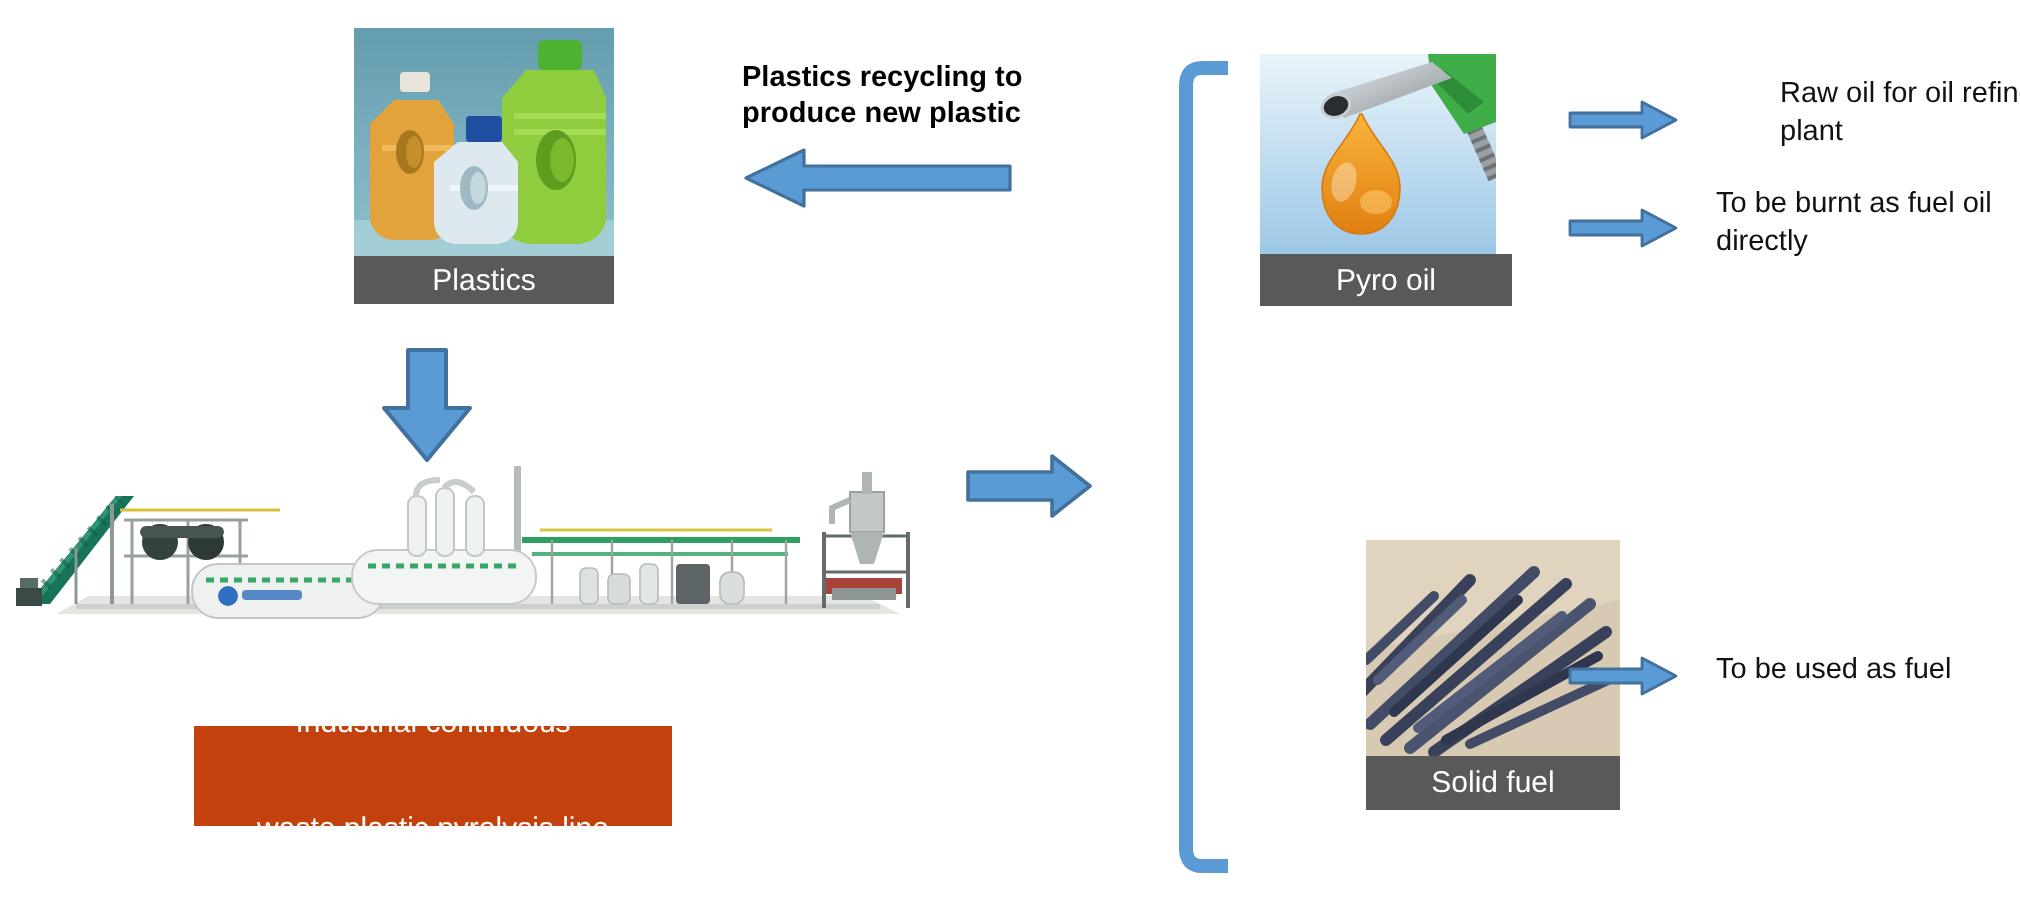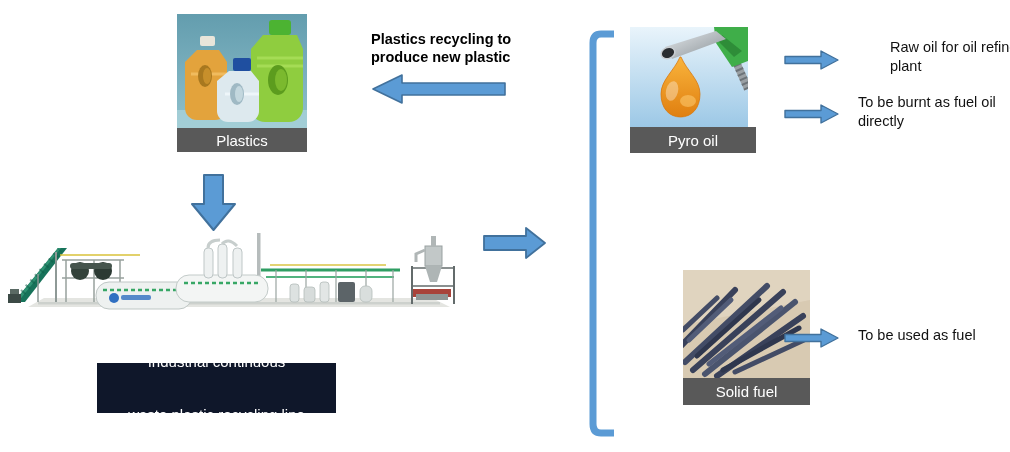--- a/index.html
+++ b/index.html
@@ -18,21 +18,21 @@
     font-size: 15px; line-height: 1;
     display: flex; align-items: center; justify-content: center;
   }
   .plastics-label { width: 130px; height: 24px; }
   .pyro-label    { width: 126px; height: 26px; }
   .solid-label   { width: 127px; height: 27px; }
 
   
   .machine-label {
     left: 97px; top: 363px; width: 239px; height: 50px;
-    background: #0f172a; color: #fff; text-align: center;
+    background: #c2410c; color: #fff; text-align: center;
     font-size: 15px; line-height: 21px;
     display: flex; flex-direction: column; justify-content: center; gap: 32px;
   }
 
   
   .note {
     left: 371px; top: 30px; width: 170px;
     font-size: 14.5px; font-weight: 700; color: #000; line-height: 18px;
   }
   .out-text {
@@ -165,21 +165,21 @@
       <polygon points="417,34 434,34 429,50 422,50" fill="#aeb5b5"></polygon>
       <rect x="423" y="4" width="5" height="11" fill="#b0b6b6"></rect>
       <path d="M417,18 L408,22 L408,30" fill="none" stroke="#b0b6b6" stroke-width="3"></path>
       <rect x="405" y="57" width="38" height="8" fill="#a8433a"></rect>
       <rect x="408" y="62" width="32" height="6" fill="#8f9695"></rect>
     </svg>
   </div>
 
   <div class="abs machine-label">
     <div>Industrial continuous</div>
-    <div>waste plastic recycling line</div>
+    <div>waste plastic pyrolysis line</div>
   </div>
 
   <div class="abs" style="left:483px; top:227px;">
     <svg width="63" height="32" viewBox="0 0 63 32">
       <polygon points="1,9 43,9 43,1 62,16 43,31 43,23 1,23" fill="#5B9BD5" stroke="#41719C" stroke-width="1.8" stroke-linejoin="round"></polygon>
     </svg>
   </div>
 
   <div class="abs" style="left:586px; top:30px;">
     <svg width="34" height="412" viewBox="0 0 34 412">

